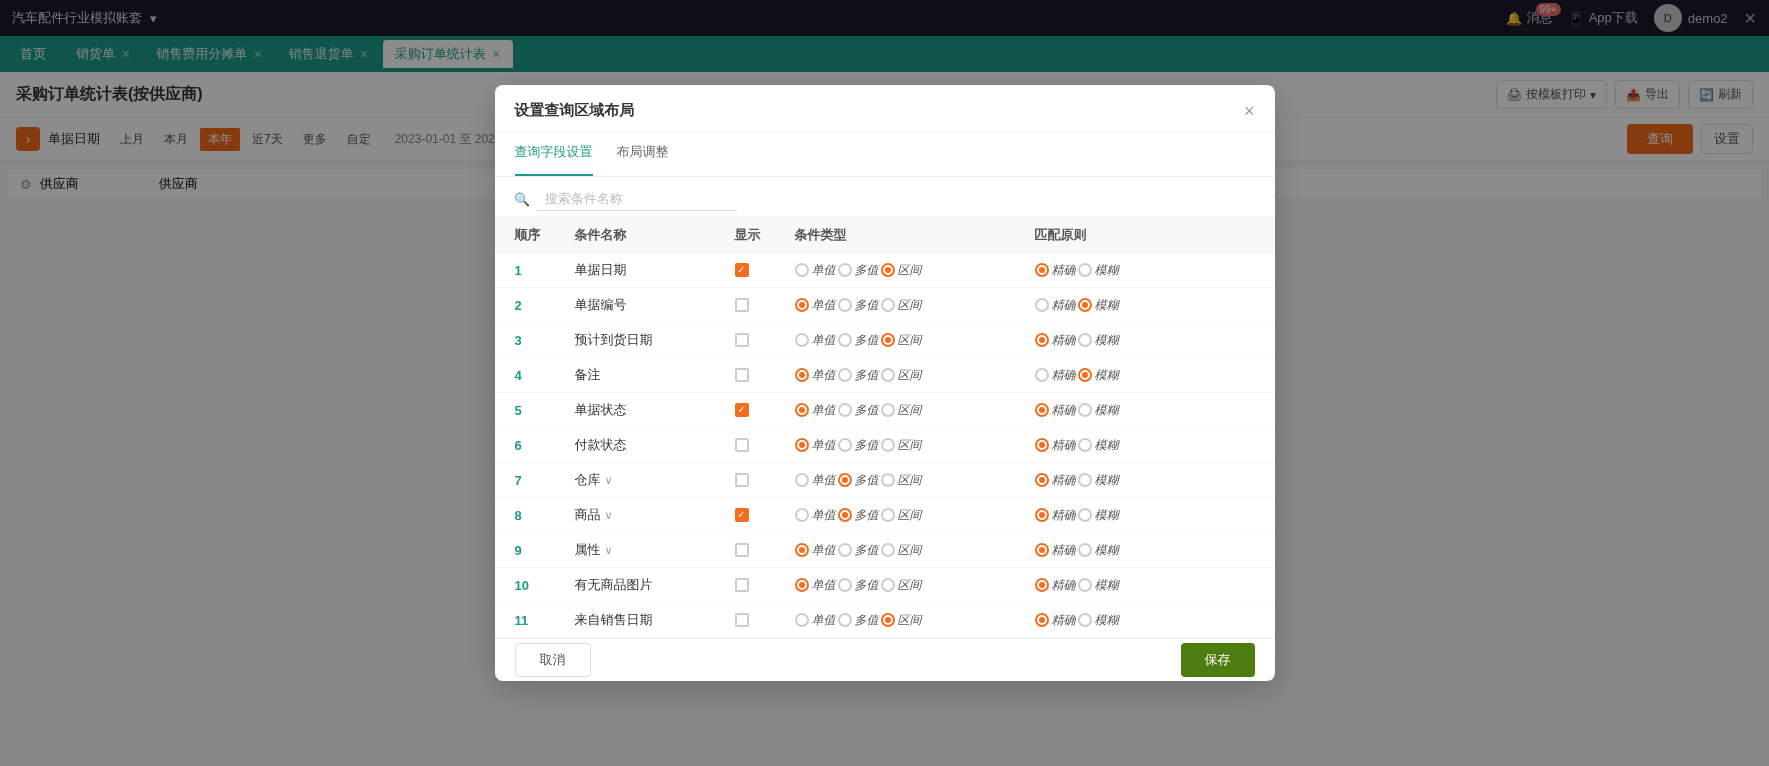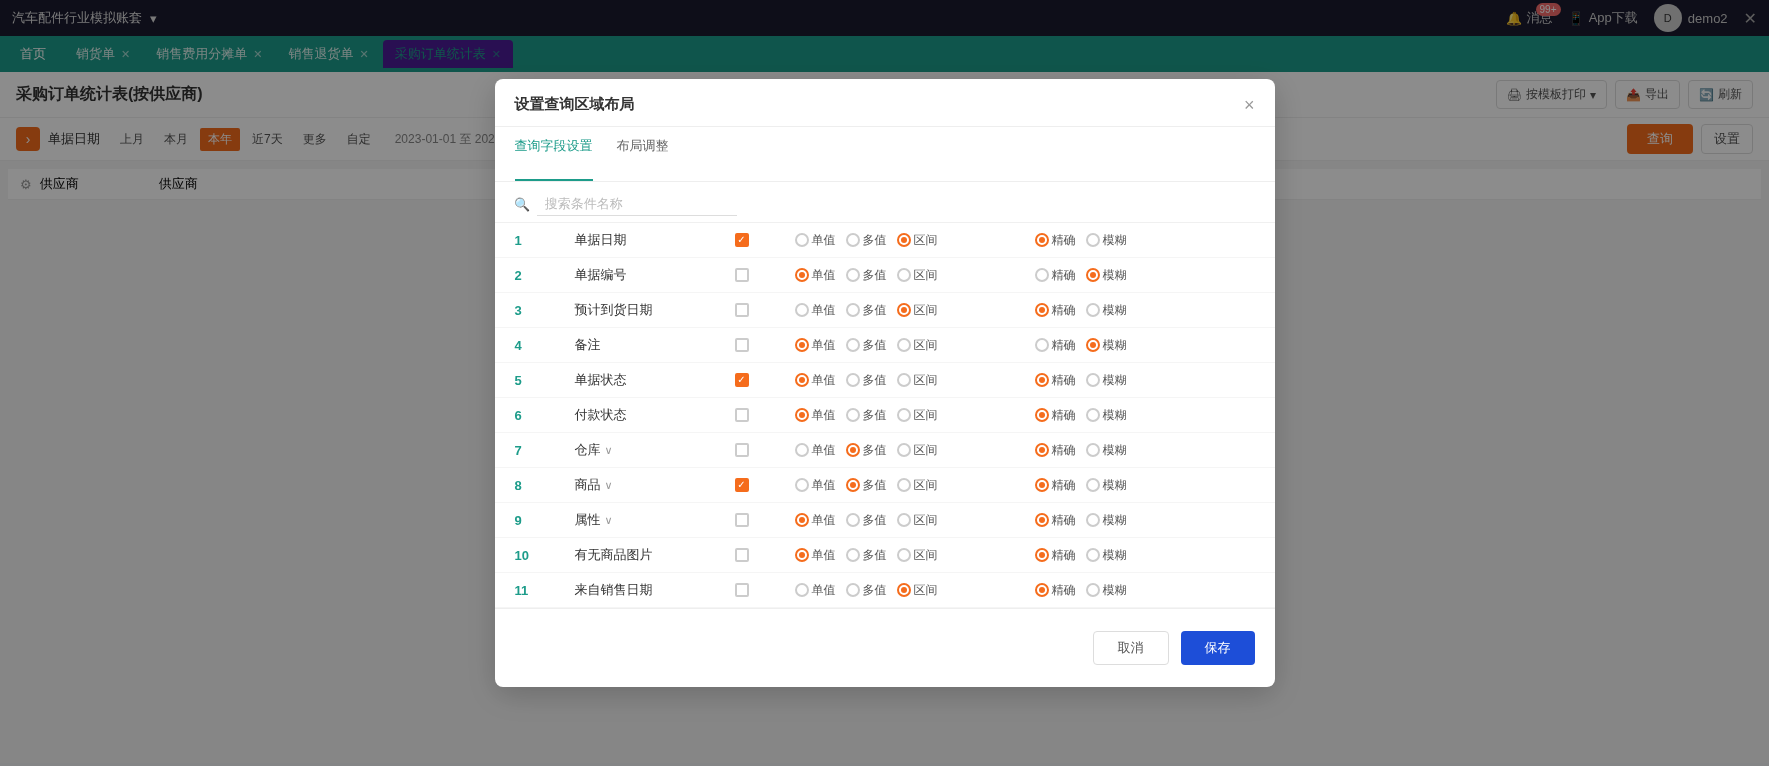--- a/index.html
+++ b/index.html
@@ -36,21 +36,21 @@
       display: flex;
       align-items: center;
       gap: 6px;
       cursor: pointer;
       color: rgba(255,255,255,0.85);
       font-size: 13px;
       border-radius: 4px 4px 0 0;
       margin-right: 2px;
     }
     .tab-item.active {
-      background: #4c1d95;
+      background: #ffffff;
       color: #1d9c8a;
     }
     .tab-item .close-icon { font-size: 11px; color: inherit; opacity: 0.7; }
     .tab-home { padding: 0 16px; color: #fff; }
 
     
     .page-header {
       background: #fff;
       padding: 8px 16px;
       display: flex;
@@ -122,21 +122,21 @@
     .dialog-close { cursor: pointer; color: #999; font-size: 18px; line-height: 1; }
 
     
     .dialog-tabs {
       display: flex;
       padding: 0 20px;
       border-bottom: 1px solid #eee;
       gap: 24px;
     }
     .dialog-tab {
-      padding: 10px 0 24px;
+      padding: 10px 0 13px;
       font-size: 13px;
       color: #666;
       cursor: pointer;
       border-bottom: 2px solid transparent;
     }
     .dialog-tab.active {
       color: #1d9c8a;
       border-bottom: 2px solid #1d9c8a;
     }
 
@@ -184,21 +184,21 @@
       padding: 8px 20px;
       border-bottom: 1px solid #f5f5f5;
       align-items: center;
       font-size: 13px;
     }
     .ct-num { color: #1d9c8a; font-weight: bold; }
     .ct-name { color: #333; display: flex; align-items: center; gap: 4px; }
     .dropdown-arrow { font-size: 11px; color: #999; }
 
     
-    .radio-group { display: flex; align-items: flex-start; gap: 10px; }
+    .radio-group { display: flex; align-items: flex-start; gap: 2px; font-style: italic; }
     .radio-item { display: flex; align-items: center; gap: 3px; cursor: pointer; }
     .radio-circle {
       width: 14px; height: 14px; border-radius: 50%;
       border: 2px solid #ccc;
       display: flex; align-items: center; justify-content: center;
       flex-shrink: 0;
     }
     .radio-circle.checked { border-color: #f56c1c; }
     .radio-circle.checked::after {
       content: '';
@@ -212,39 +212,39 @@
     .cb {
       width: 14px; height: 14px; border: 2px solid #ccc; border-radius: 2px;
       display: flex; align-items: center; justify-content: center;
       cursor: pointer; flex-shrink: 0;
     }
     .cb.checked { background: #f56c1c; border-color: #f56c1c; }
     .cb.checked::after { content: '✓'; color: #fff; font-size: 10px; line-height: 1; }
 
     
     .dialog-footer {
-      padding: 22px 20px;
-      display: flex;
-      justify-content: flex-end;
+      padding: 4px 20px;
+      display: flex;
+      justify-content: space-between;
       gap: 12px;
       border-top: 1px solid #eee;
     }
     .btn-cancel {
       padding: 7px 24px;
       border: 1px solid #ddd;
       background: #fff;
       border-radius: 4px;
       cursor: pointer;
       font-size: 13px;
       color: #555;
     }
     .btn-save {
       padding: 7px 24px;
       border: none;
-      background: #1d4ed8;
+      background: #4d7c0f;
       border-radius: 4px;
       cursor: pointer;
       font-size: 13px;
       color: #fff;
     }
 
     
     .condition-table::-webkit-scrollbar { width: 6px; }
     .condition-table::-webkit-scrollbar-thumb { background: #ddd; border-radius: 3px; }
   </style>
@@ -356,20 +356,27 @@
       <div class="dialog-tab">
         <span>布局调整</span>
       </div>
     </div>
 
     <div class="dialog-search">
       <span style="color:#999;">🔍</span>
       <input class="search-input" type="text" placeholder="搜索条件名称" style="">
     </div>
 
+    <div class="ct-header">
+      <span>顺序</span>
+      <span>条件名称</span>
+      <span>显示</span>
+      <span>条件类型</span>
+      <span>匹配原则</span>
+    </div>
 
     <div class="condition-table" id="condition-table-body">
     <div class="ct-row">
           <span class="ct-num">1</span>
           <span class="ct-name">单据日期</span>
           <div class="cb checked"></div>
           <div class="radio-group">
             <div class="radio-item">
               <div class="radio-circle"></div>
               <span class="radio-label">单值</span>

